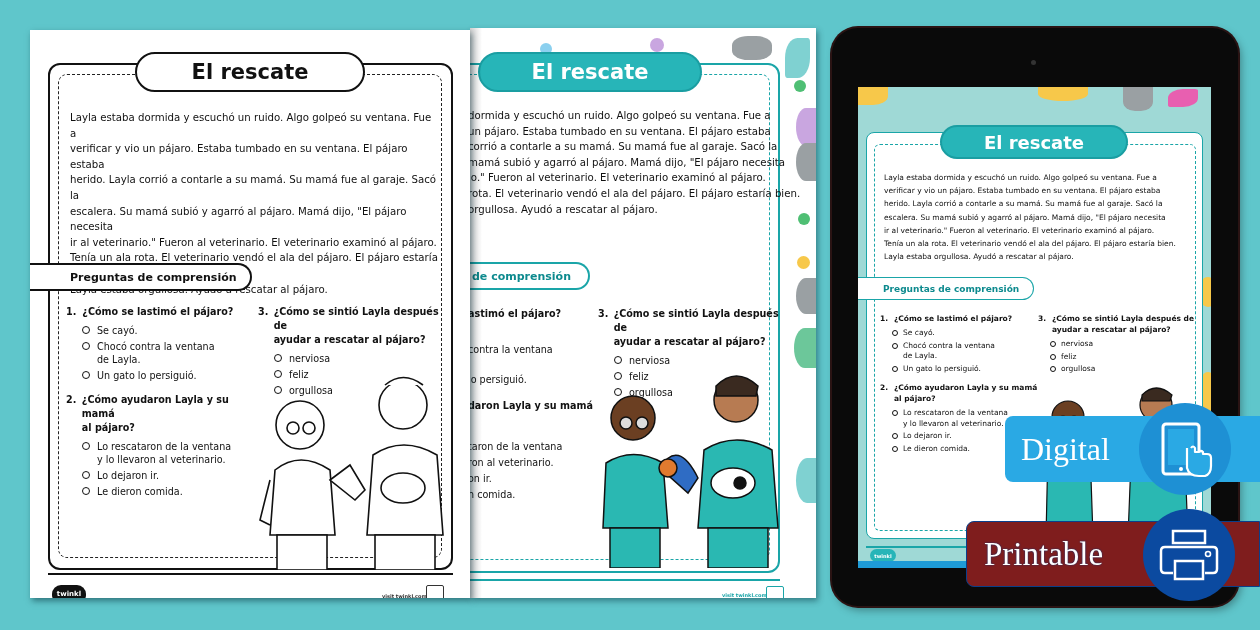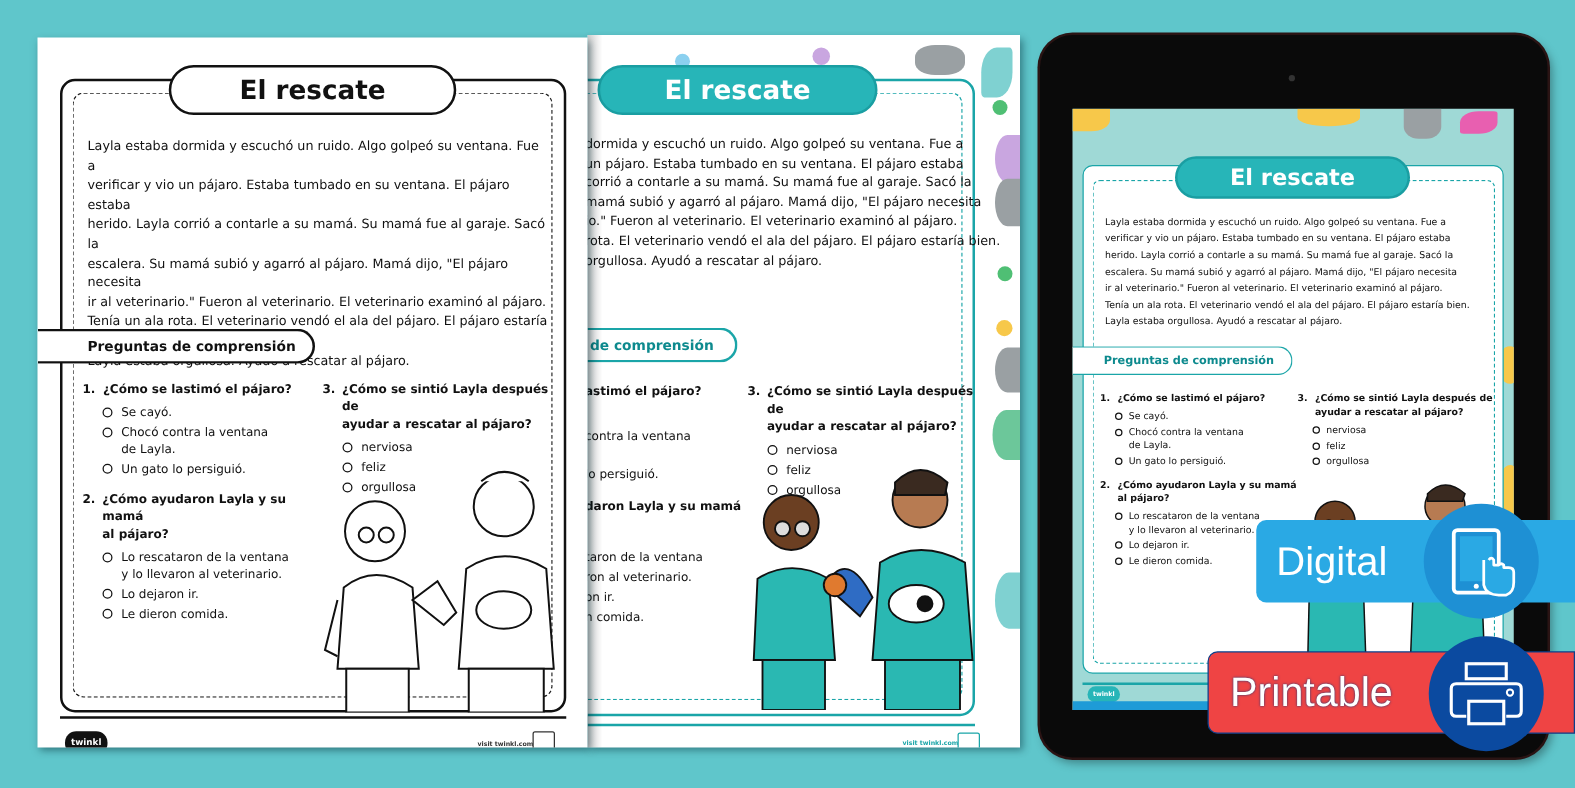--- a/index.html
+++ b/index.html
@@ -58,22 +58,22 @@
 .t-qcol .q{line-height:11px;margin-bottom:4px;gap:5px}
 .t-qcol .opt{line-height:10.5px;margin:0 0 2px 12px;gap:5px}
 .t-qcol .opt .c{width:6px;height:6px;border-width:1.1px}
 .t-qcol .gap{height:6px}
 .t-footline{position:absolute;left:8px;top:459px;width:337px;height:1.5px;background:#1aa5a8}
 .t-logo{position:absolute;left:12px;top:462px;width:26px;height:13px;border-radius:7px;background:#27b5b8;color:#fff;font-size:5px;font-weight:bold;display:flex;align-items:center;justify-content:center}
 .t-bar{position:absolute;left:0;top:474px;width:353px;height:7px;background:#1e9bd7}
 
 .banner{position:absolute;display:flex;align-items:center;color:#fff;z-index:6}
 .banner.digital{left:1005px;top:416px;width:255px;height:66px;background:#2aa9e4;border-radius:8px 0 0 8px}
-.banner.printable{left:966px;top:521px;width:294px;height:66px;background:#ef4444;border-radius:8px 0 0 8px;border:1.5px solid #0a3f8a}
-.banner .lbl{font-family:Liberation Sans, sans-serif;font-size:32px;padding-left:16px}
+.banner.printable{left:966px;top:521px;width:294px;height:66px;background:#7f1d1d;border-radius:8px 0 0 8px;border:1.5px solid #0a3f8a}
+.banner .lbl{font-family:Liberation Serif, serif;font-size:32px;padding-left:16px}
 .banner.printable .lbl{font-size:33px;padding-left:17px;text-shadow:0 0 2px #063a80}
 .banner .circ{position:absolute;width:92px;height:92px;border-radius:50%;display:flex;align-items:center;justify-content:center}
 .banner.digital .circ{left:134px;top:-13px;background:#1e90d4}
 .banner.printable .circ{left:176px;top:-13px;background:#0b4aa0}
 </style>
 </head>
 <body>
 
 <div class="sheet bw">
   <div class="outer"></div>

